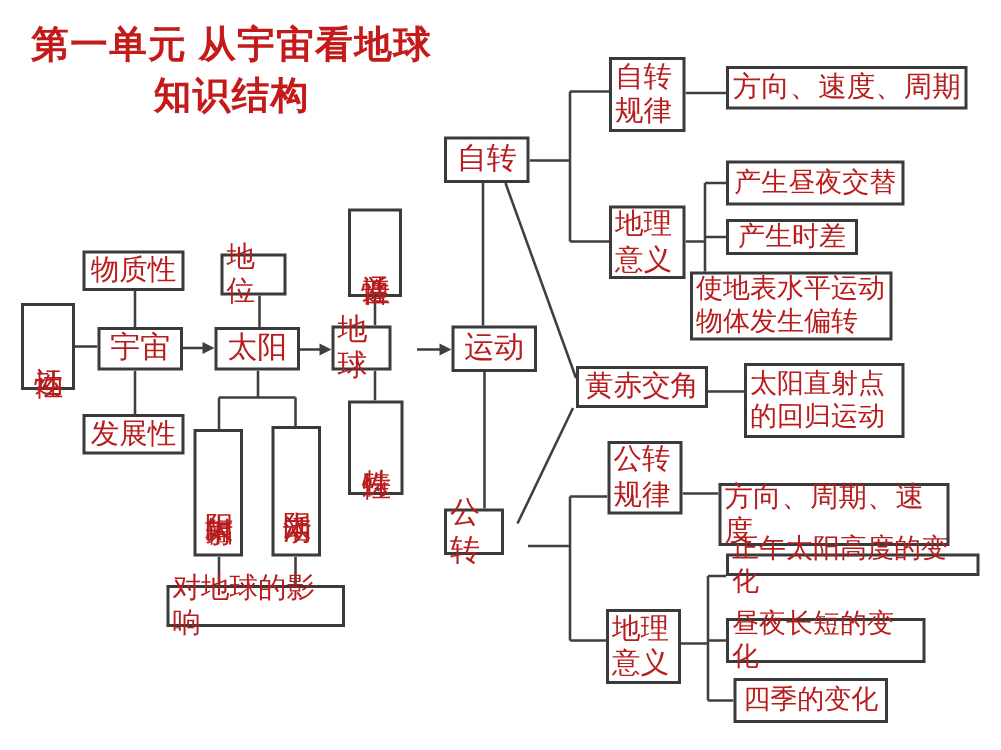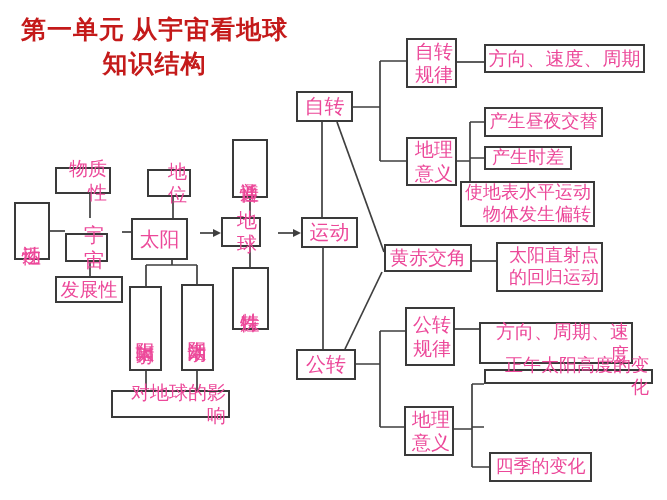--- a/index.html
+++ b/index.html
@@ -17,25 +17,25 @@
     font-size:25px;
     text-align:center;
     letter-spacing:1px;
     white-space:nowrap;
   }
   .node{
     position:absolute;
     box-sizing:border-box;
     border:2px solid #3a3a3a;
     background:#ffffff;
-    color:#ec4899;
+    color:#b91c1c;
     display:flex;
     align-items:center;
     justify-content:center;
-    text-align:right;
+    text-align:left;
     font-size:19px;
     line-height:1.22;
     padding:1px 2px;
   }
   .node.big{font-size:20px;}
   .node.small{font-size:18px;}
   .node.vert{
     writing-mode:vertical-rl;
     text-orientation:upright;
     letter-spacing:1px;
@@ -98,47 +98,48 @@
 
     <path d="M455,329 H479"></path>
 
     <path d="M454,429 H472 M472,384 V467 M472,384 H484 M472,427 H484 M472,467 H489"></path>
   </svg>
 
   <div class="title-line" style="left:12px;top:13px;width:285px">第一单元 从宇宙看地球</div>
   <div class="title-line" style="left:12px;top:47px;width:285px">知识结构</div>
 
   <div class="node vert" style="left:14px;top:202px;width:36px;height:58px">运动性</div>
-  <div class="node" style="left:55px;top:167px;width:56px;height:27px">物质性</div>
-  <div class="node big" style="left:65px;top:233px;width:43px;height:29px">宇宙</div>
+  <div class="node" style="left:55px;top:167px;width:68px;height:27px">物质性</div>
+  <div class="node big" style="left:65px;top:218px;width:57px;height:29px">宇宙</div>
   <div class="node" style="left:55px;top:276px;width:68px;height:27px">发展性</div>
 
   <div class="node" style="left:147px;top:169px;width:44px;height:28px">地位</div>
-  <div class="node big" style="left:131px;top:218px;width:57px;height:42px">太阳</div>
+  <div class="node big" style="left:143px;top:218px;width:57px;height:29px">太阳</div>
   <div class="node vert" style="left:129px;top:286px;width:33px;height:85px">太阳辐射</div>
   <div class="node vert" style="left:181px;top:284px;width:33px;height:87px">太阳活动</div>
   <div class="node" style="left:111px;top:390px;width:119px;height:28px">对地球的影响</div>
 
   <div class="node vert" style="left:232px;top:139px;width:36px;height:59px">普通性</div>
   <div class="node big" style="left:221px;top:217px;width:40px;height:30px">地球</div>
   <div class="node vert" style="left:232px;top:267px;width:37px;height:63px">特殊性</div>
 
   <div class="node big" style="left:301px;top:217px;width:57px;height:31px">运动</div>
   <div class="node big" style="left:296px;top:91px;width:57px;height:31px">自转</div>
-  <div class="node big" style="left:296px;top:349px;width:60px;height:31px">公转</div>
+  <div class="node big" style="left:296px;top:339px;width:40px;height:31px">公转</div>
   <div class="node" style="left:384px;top:244px;width:88px;height:28px">黄赤交角</div>
 
   <div class="node wrap" style="left:406px;top:38px;width:51px;height:50px">自转规律</div>
   <div class="node" style="left:484px;top:44px;width:161px;height:29px">方向、速度、周期</div>
   <div class="node wrap" style="left:406px;top:137px;width:51px;height:49px">地理意义</div>
   <div class="node small" style="left:484px;top:107px;width:119px;height:30px">产生昼夜交替</div>
   <div class="node small" style="left:484px;top:146px;width:88px;height:24px">产生时差</div>
   <div class="node small wrap" style="left:460px;top:181px;width:135px;height:46px">使地表水平运动物体发生偏转</div>
 
   <div class="node small wrap" style="left:496px;top:242px;width:107px;height:50px">太阳直射点的回归运动</div>
 
-  <div class="node wrap" style="left:405px;top:307px;width:50px;height:59px">公转规律</div>
+  <div class="node wrap" style="left:405px;top:294px;width:50px;height:49px">公转规律</div>
   <div class="node" style="left:479px;top:322px;width:154px;height:42px">方向、周期、速度</div>
   <div class="node wrap" style="left:404px;top:406px;width:50px;height:50px">地理意义</div>
   <div class="node small" style="left:484px;top:369px;width:169px;height:15px">正午太阳高度的变化</div>
+  <div class="node small" style="left:484px;top:412px;width:133px;height:30px">昼夜长短的变化</div>
   <div class="node small" style="left:489px;top:452px;width:103px;height:30px">四季的变化</div>
 
 </div>
 
 </body></html>

